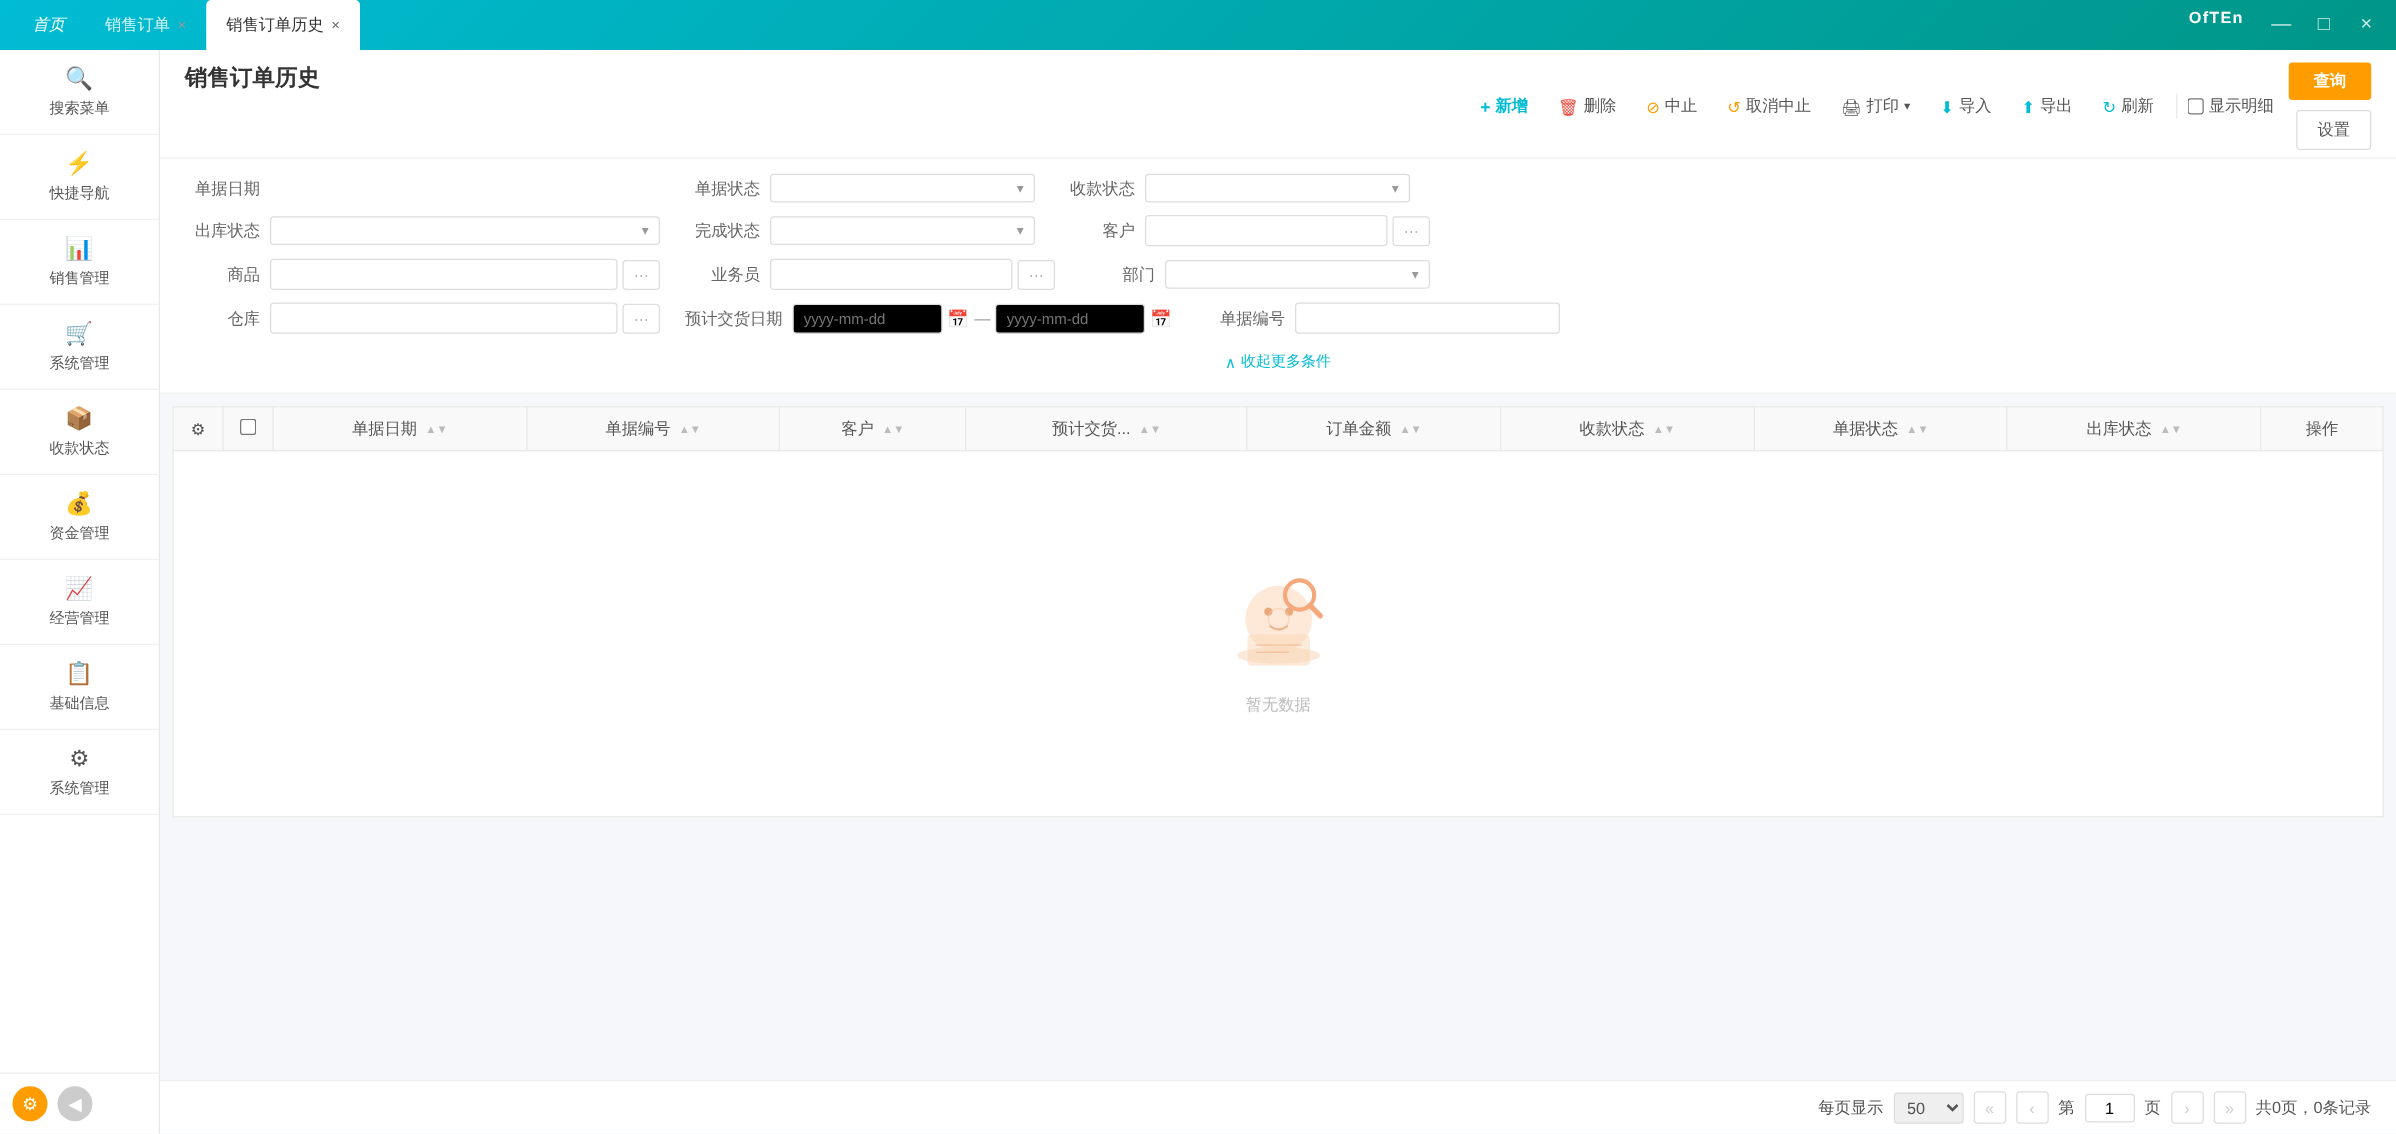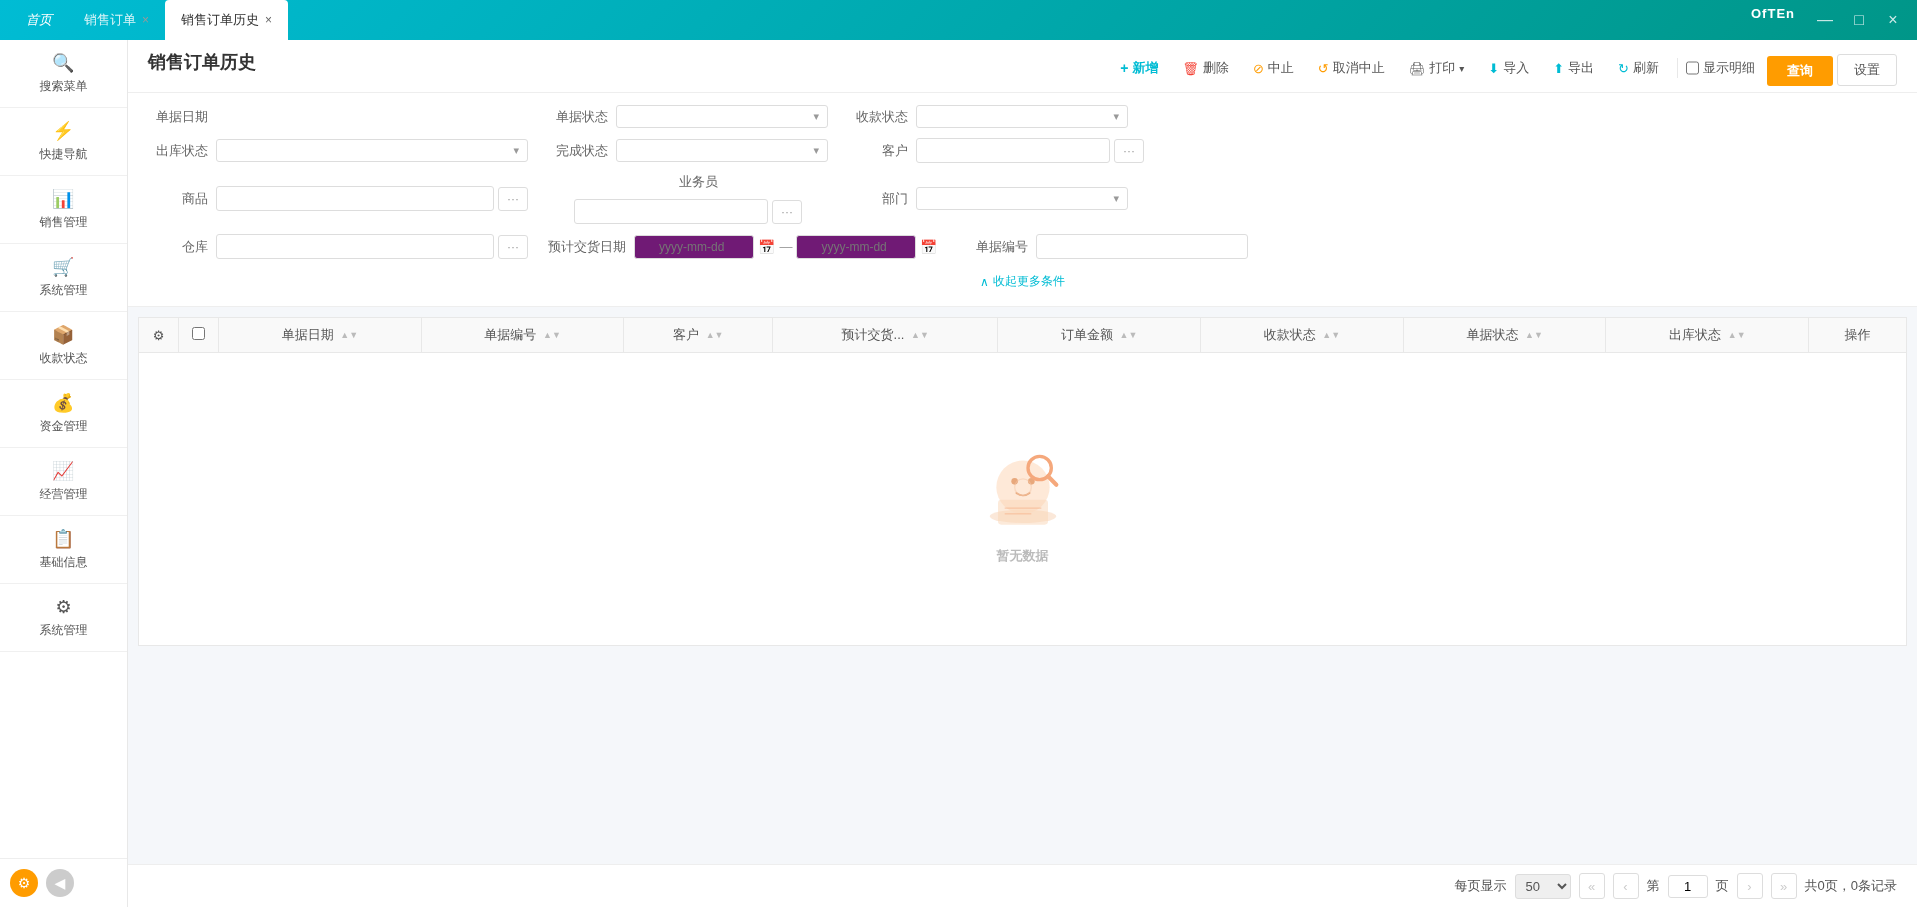--- a/index.html
+++ b/index.html
@@ -245,25 +245,25 @@
       font-size: 13px;
     }
     .date-input-group {
       display: flex;
       align-items: center;
       gap: 4px;
     }
     .date-input {
       border: 1px solid #ddd;
       border-radius: 3px;
-      padding: 4px 24px;
+      padding: 4px 8px;
       color: #999;
       width: 120px;
       font-size: 12px;
-      background: #701a75;
+      background: #000000;
     }
     .calendar-icon { color: #999; font-size: 14px; }
     .collapse-btn {
       display: flex;
       align-items: center;
       justify-content: center;
       gap: 4px;
       color: #00bcd4;
       cursor: pointer;
       font-size: 12px;
@@ -300,21 +300,20 @@
       font-size: 9px;
       color: #bbb;
       vertical-align: middle;
       line-height: 1;
     }
     .data-table td {
       border: 1px solid #e8e8e8;
       padding: 8px 10px;
       font-size: 13px;
       color: #555;
-      font-weight: bold;
     }
     .settings-icon-cell {
       width: 40px;
       text-align: center;
     }
     .checkbox-cell {
       width: 40px;
       text-align: center;
     }
 
@@ -481,21 +480,21 @@
           </button>
           <button class="toolbar-btn">
             <span style="color:#00bcd4;">↻</span>
             <span>刷新</span>
           </button>
           <div class="btn-divider"></div>
           <label style="display:flex;gap:4px;cursor:pointer;font-size:13px;color:#555;">
             <input type="checkbox" style="">
             <span>显示明细</span>
           </label>
-          <div style="display:flex;flex-direction:row;align-items:flex-end;gap:4px;margin-left:8px;justify-content:space-between;">
+          <div style="display:flex;flex-direction:column;align-items:flex-end;gap:4px;margin-left:8px;justify-content:space-between;">
             <button class="query-btn">查询</button>
             <button class="set-btn">设置</button>
           </div>
         </div>
       </div>
     </div>
 
     <div class="filter-section">
 
       <div class="filter-row">
@@ -543,21 +542,21 @@
       </div>
 
       <div class="filter-row">
         <div class="filter-item" style="min-width:380px;">
           <span class="filter-label">商品</span>
           <div style="display:flex;align-items:center;gap:4px;flex:1;">
             <input class="input-control" style="flex: 1 1 0%;">
             <button class="ellipsis-btn">···</button>
           </div>
         </div>
-        <div class="filter-item" style="min-width:280px;flex-direction:column;">
+        <div class="filter-item" style="min-width:280px;">
           <span class="filter-label">业务员</span>
           <div style="display:flex;align-items:center;gap:4px;flex:1;">
             <input class="input-control" style="flex: 1 1 0%;">
             <button class="ellipsis-btn">···</button>
           </div>
         </div>
         <div class="filter-item" style="min-width:280px;">
           <span class="filter-label">部门</span>
           <div class="select-control">
             <span></span>

